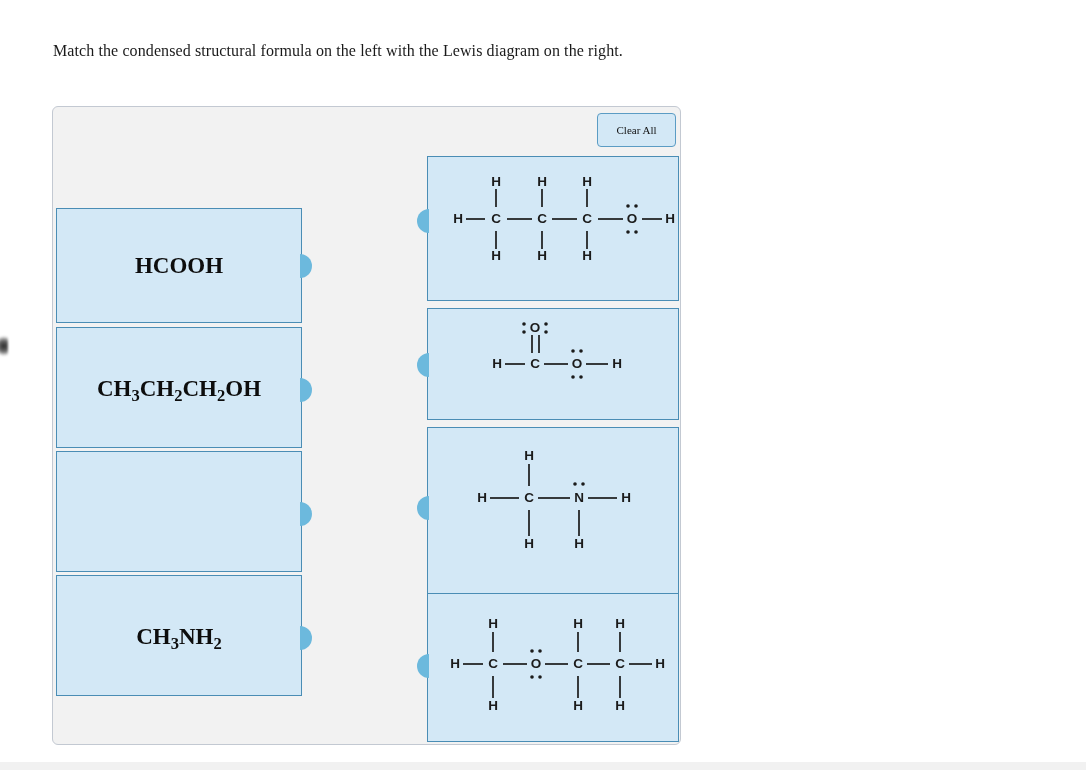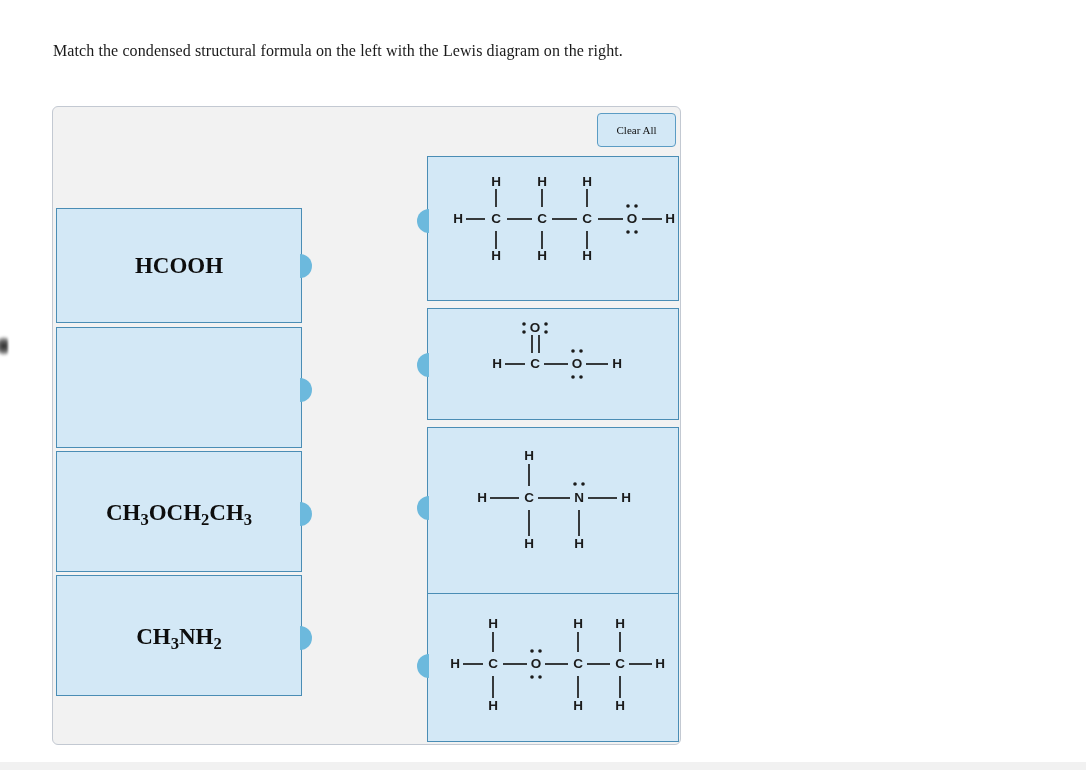--- a/index.html
+++ b/index.html
@@ -137,25 +137,25 @@
 <div id="match-panel">
 
   <button id="clear-all">Clear All</button>
 
   <div class="tile" style="left:3px; top:101px; width:246px; height:115px;">
     <div class="tile-label" style="top:44px;">HCOOH</div>
     <div class="knob right" style="top:45px;"></div>
   </div>
 
   <div class="tile" style="left:3px; top:220px; width:246px; height:121px;">
+    <div class="tile-label" style="top:48px;">CH<sub>3</sub>CH<sub>2</sub>CH<sub>2</sub>OH</div>
     <div class="knob right" style="top:50px;"></div>
   </div>
 
   <div class="tile" style="left:3px; top:344px; width:246px; height:121px;">
-    <div class="tile-label" style="top:48px;">CH<sub>3</sub>OCH<sub>2</sub>CH<sub>3</sub></div>
     <div class="knob right" style="top:50px;"></div>
   </div>
 
   <div class="tile" style="left:3px; top:468px; width:246px; height:121px;">
     <div class="tile-label" style="top:48px;">CH<sub>3</sub>NH<sub>2</sub></div>
     <div class="knob right" style="top:50px;"></div>
   </div>
 
   <div class="tile" style="left:374px; top:49px; width:252px; height:145px;">
     <div class="knob left" style="top:52px;"></div>

